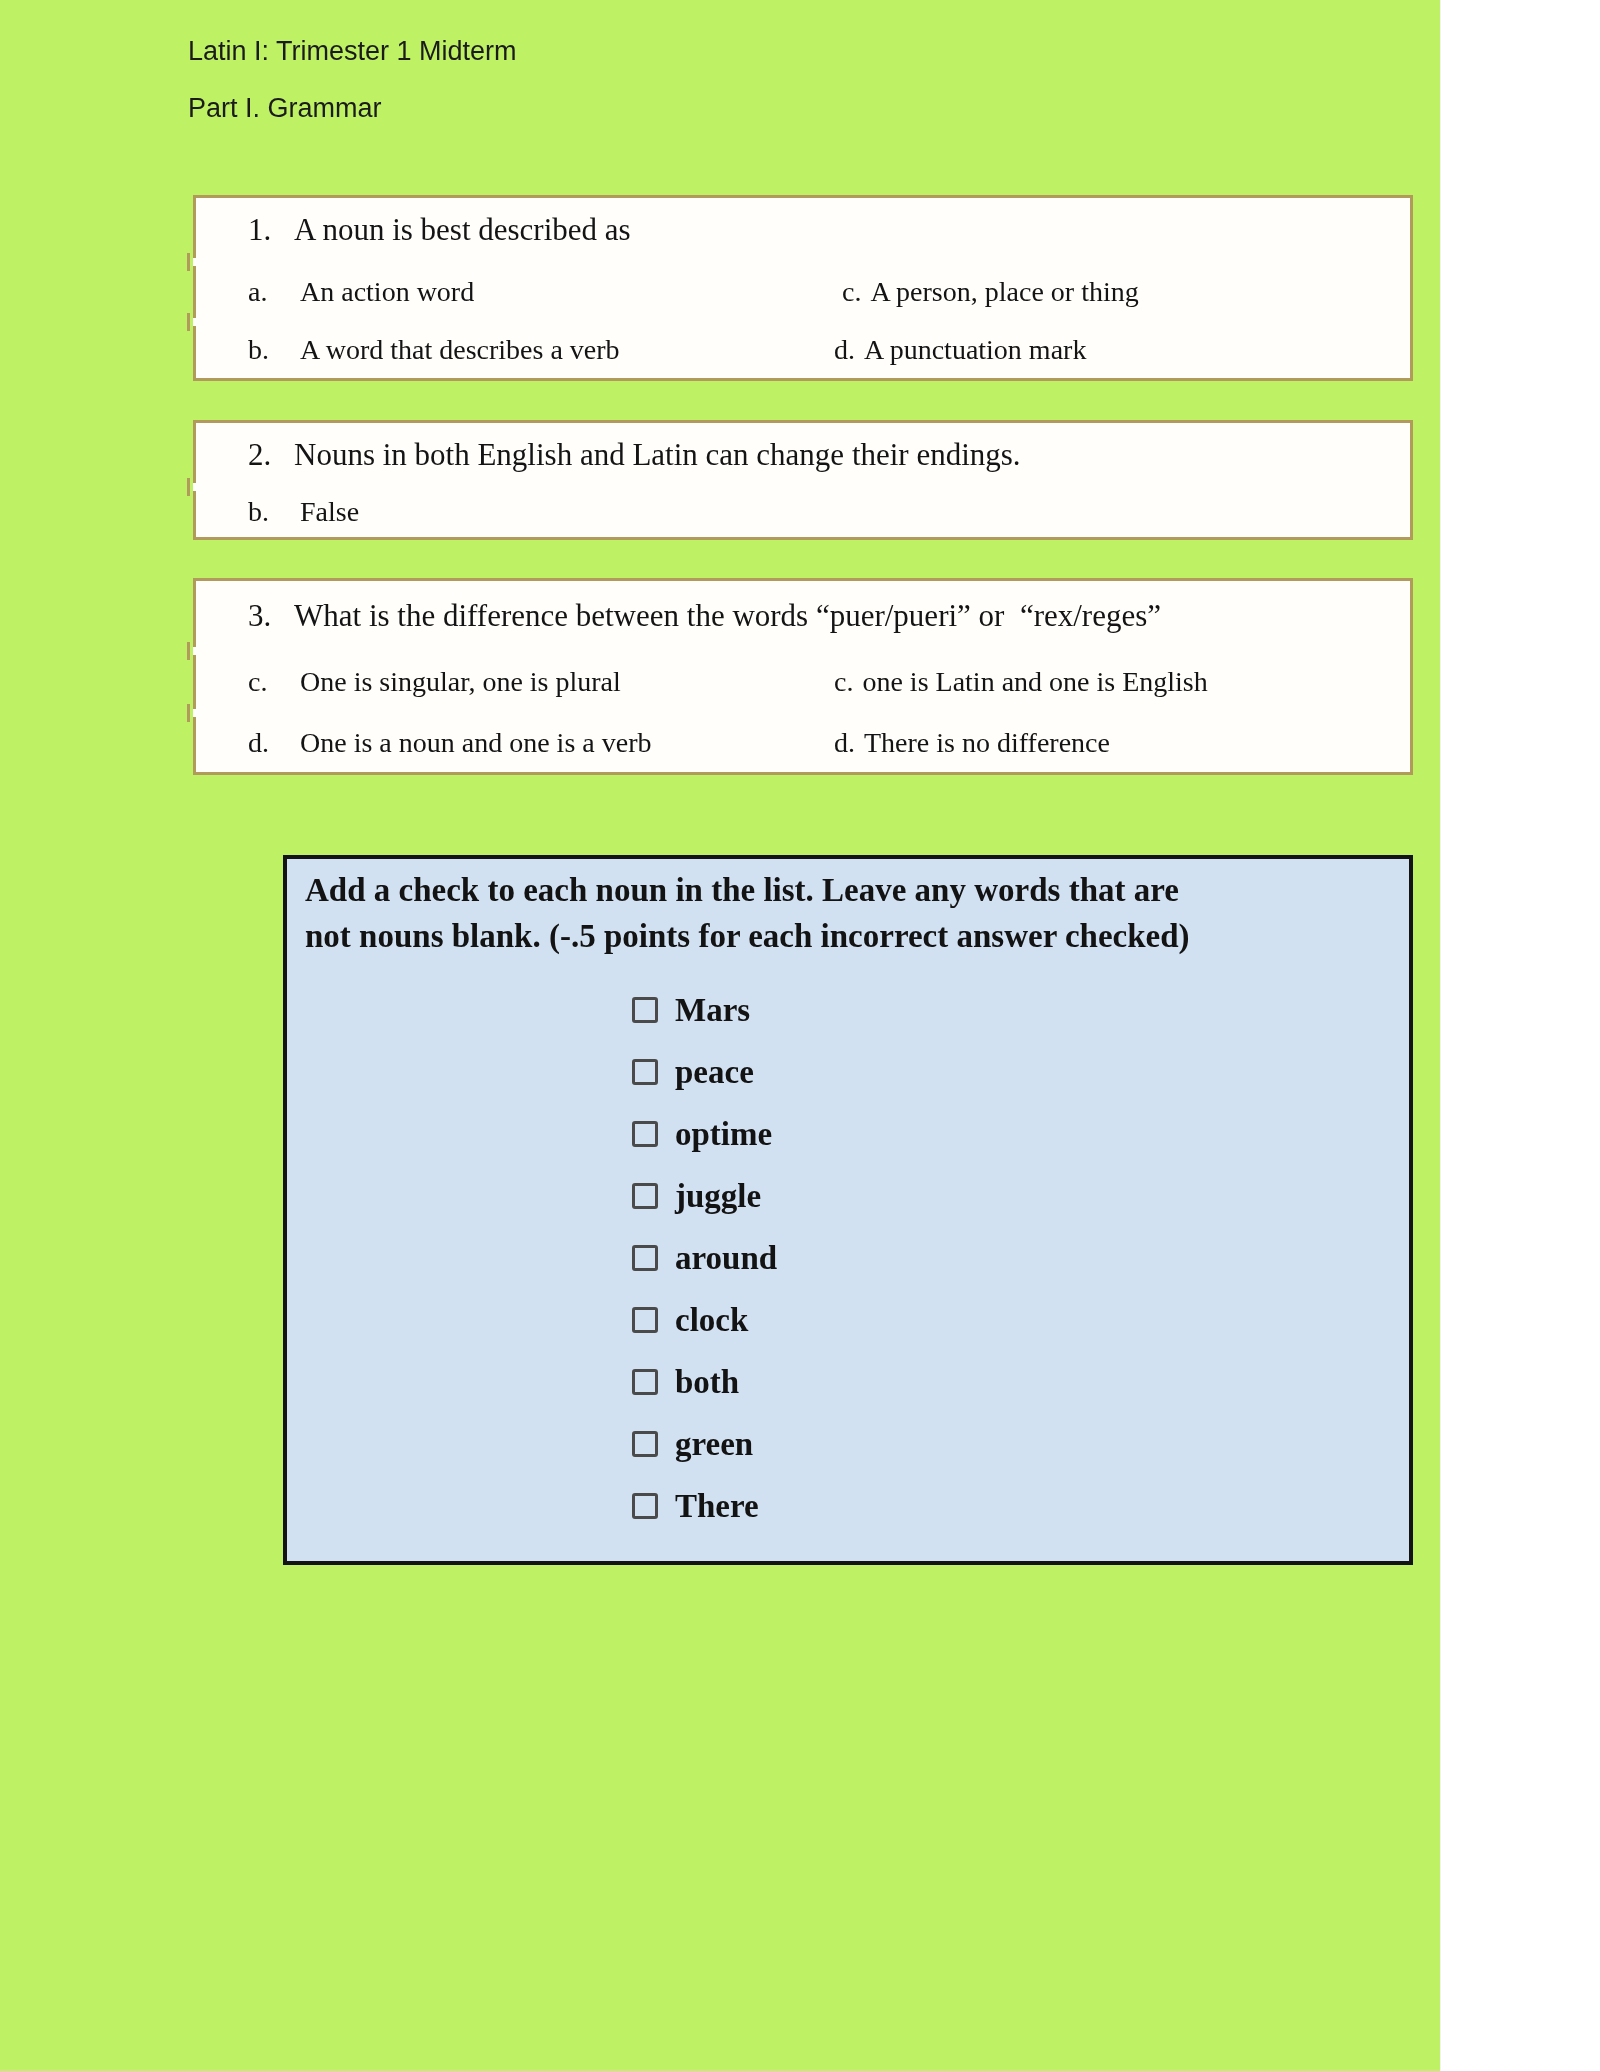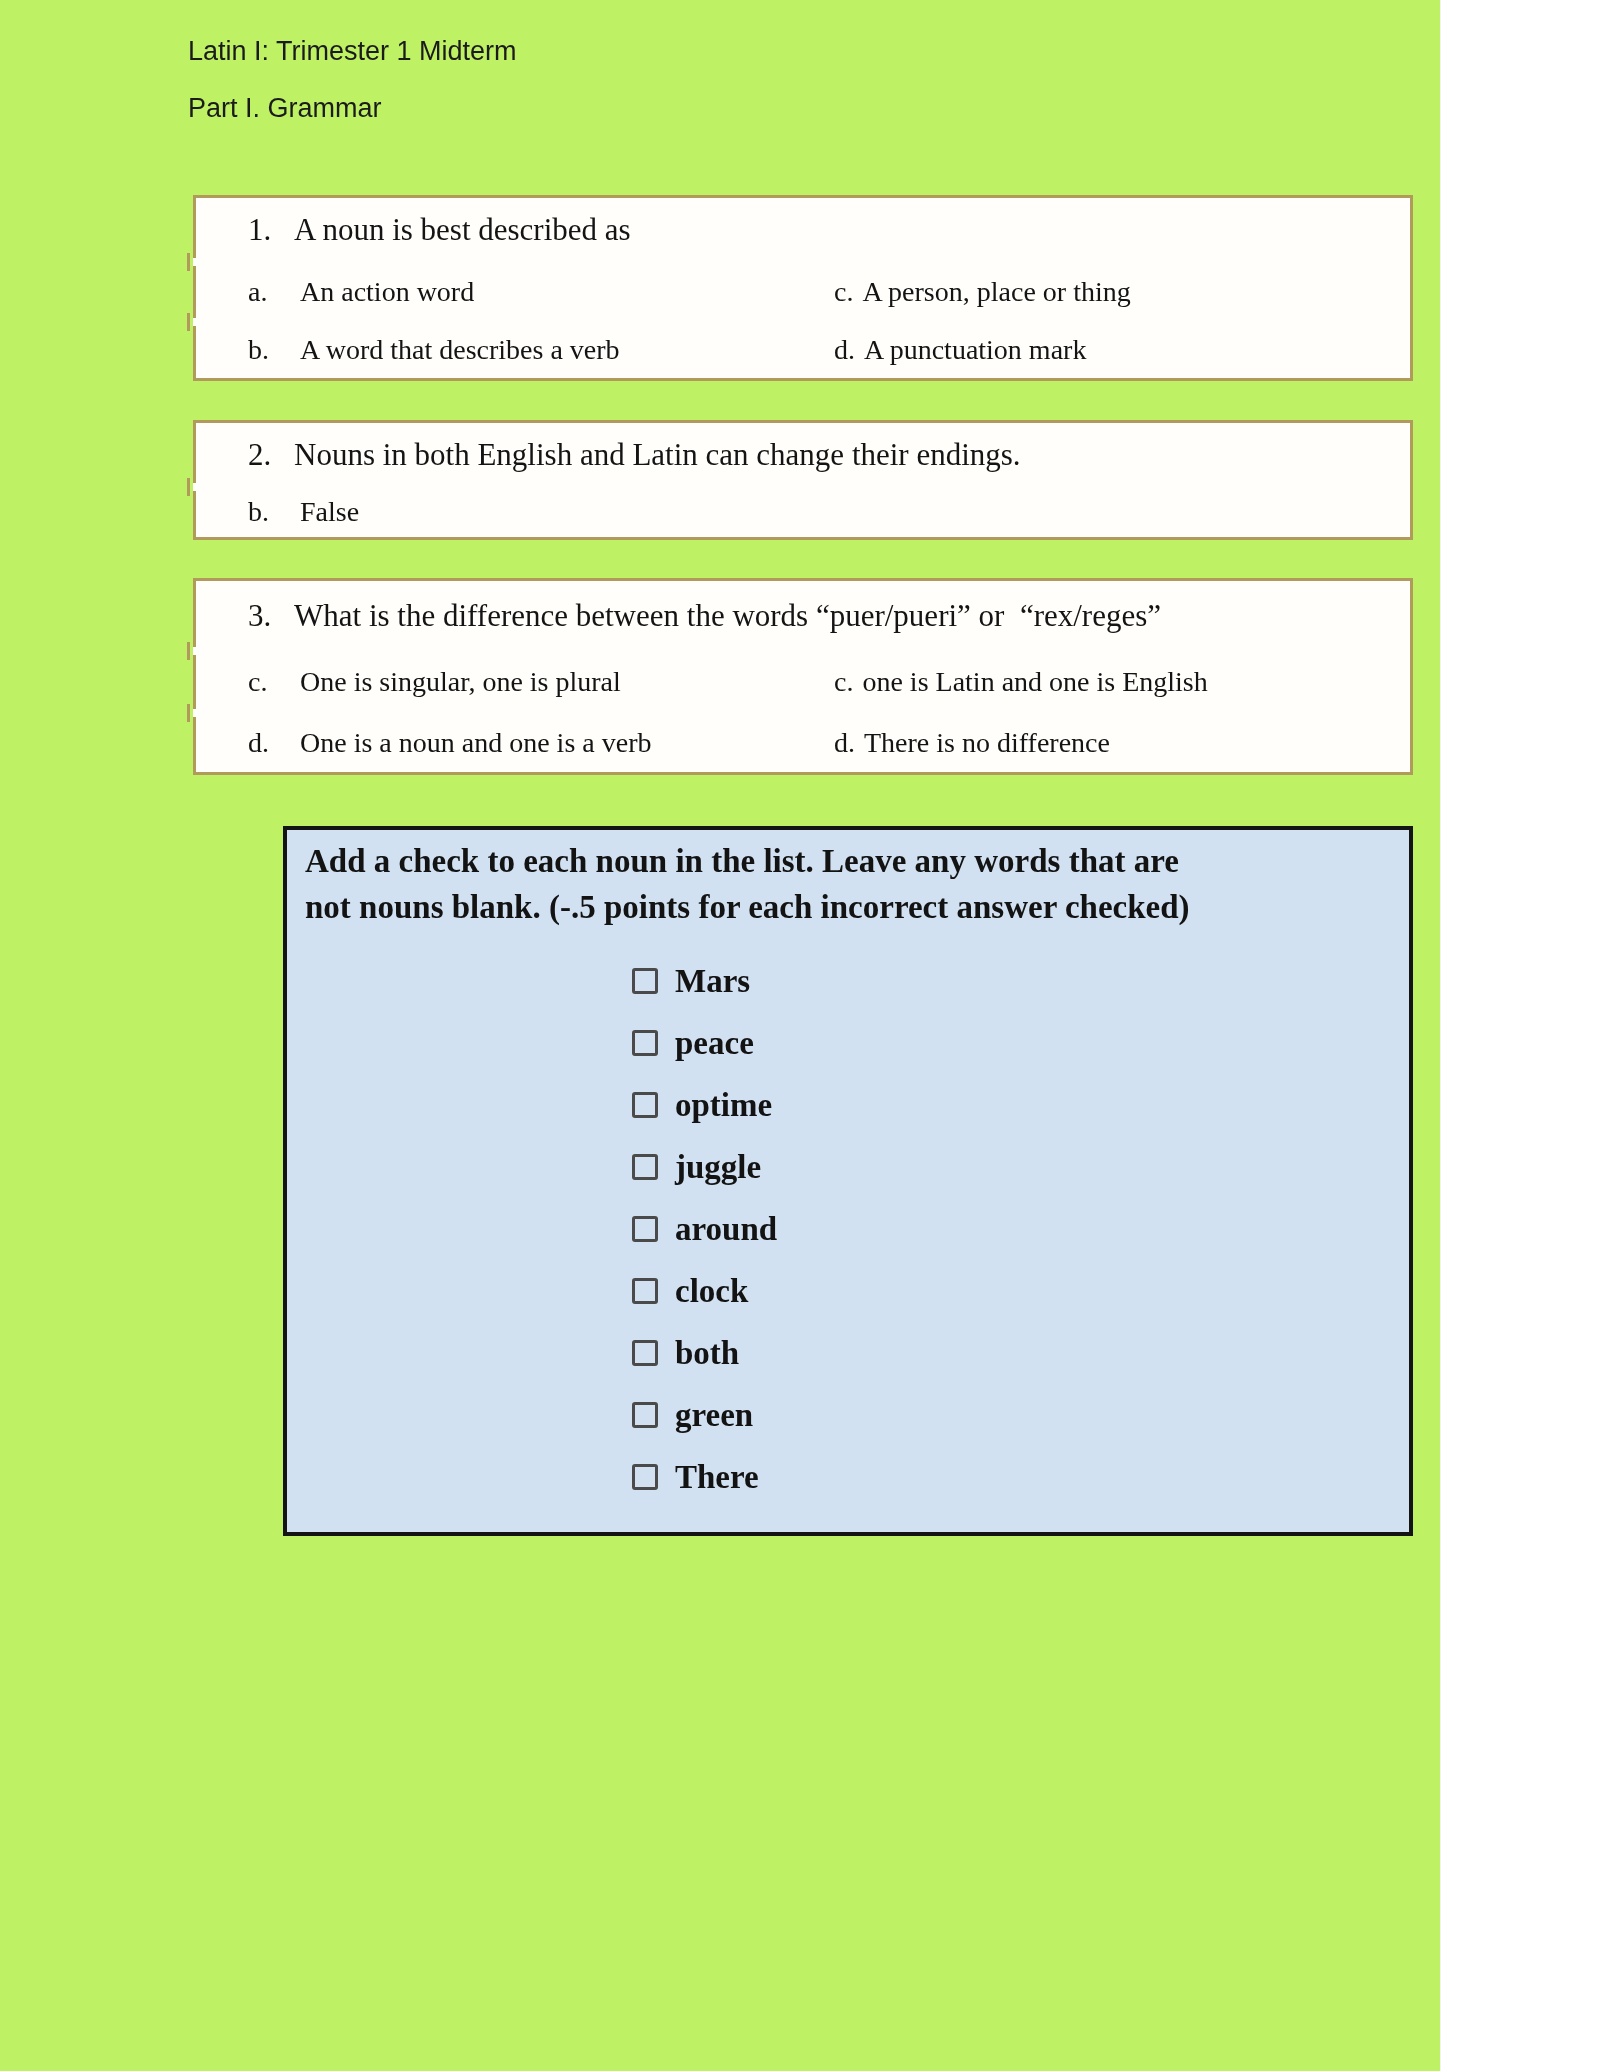--- a/index.html
+++ b/index.html
@@ -68,34 +68,34 @@
   .qbox-2 .qtitle-row { height: 64px; }
   .qbox-3 .qtitle-row { height: 70px; }
   .qnum { display: inline-block; width: 46px; }
 
   .qopt-row {
     display: grid;
     grid-template-columns: 586px auto;
     align-items: center;
     font-size: 28px;
   }
-  .qbox-1 .qopt-row-a { height: 60px; }
+  .qbox-1 .qopt-row-a { height: 60px; gap: 8px; }
   .qbox-1 .qopt-row-b { height: 56px; }
   .qbox-2 .qopt-row-a { height: 50px; grid-template-columns: 613px auto; }
   .qbox-3 .qopt-row-a { height: 62px; }
   .qbox-3 .qopt-row-b { height: 59px; }
 
   .opt { white-space: nowrap; }
   .letter { display: inline-block; width: 52px; }
   .letter-tight { display: inline; margin-right: 9px; }
 
   
   .checklist-box {
     position: absolute;
-    left: 283px; top: 826px;
+    left: 283px; top: 855px;
     width: 1130px; height: 710px;
     box-sizing: border-box;
     border: 4px solid #141414;
     background: #d2e1f2;
   }
   .cl-instruction {
     margin: 8px 0 0 0;
     padding: 0 18px;
     font-size: 33px;
     font-weight: 700;

